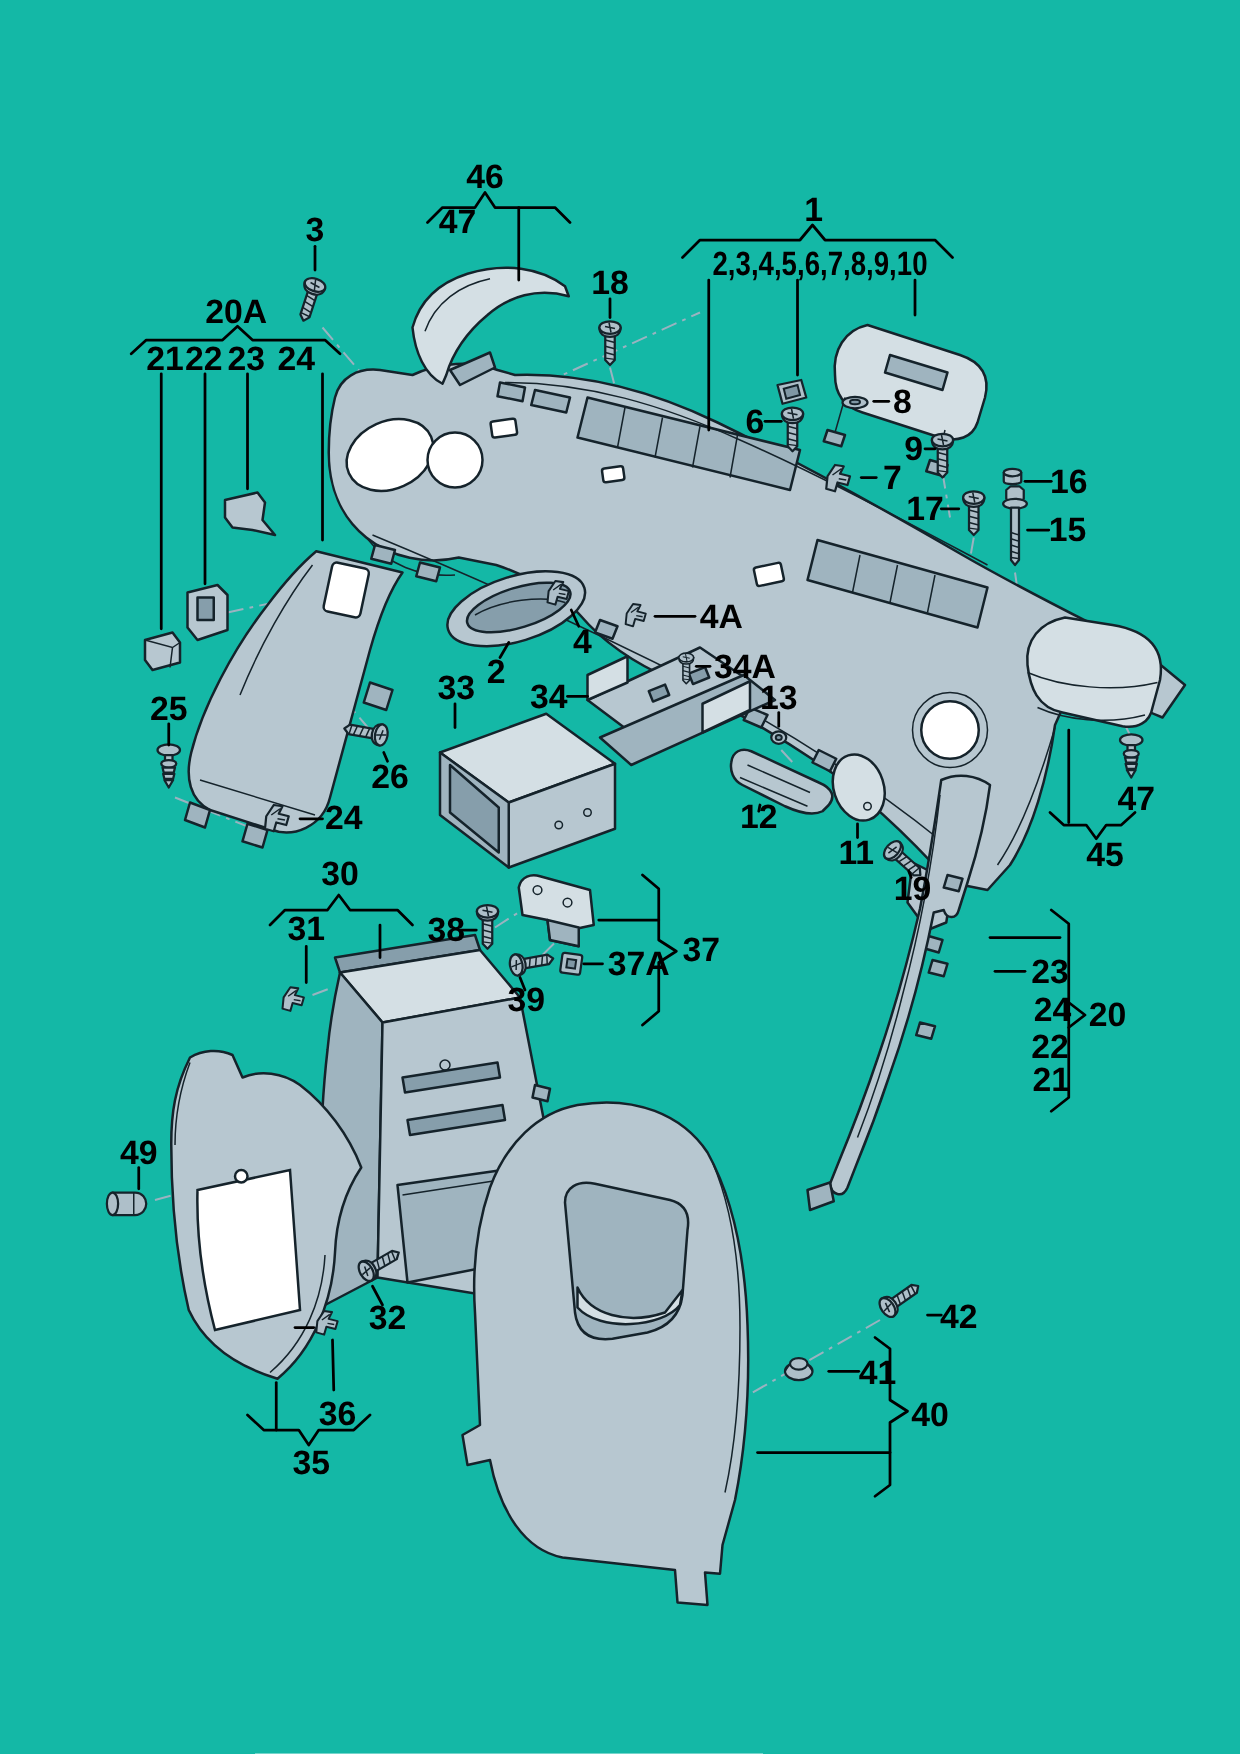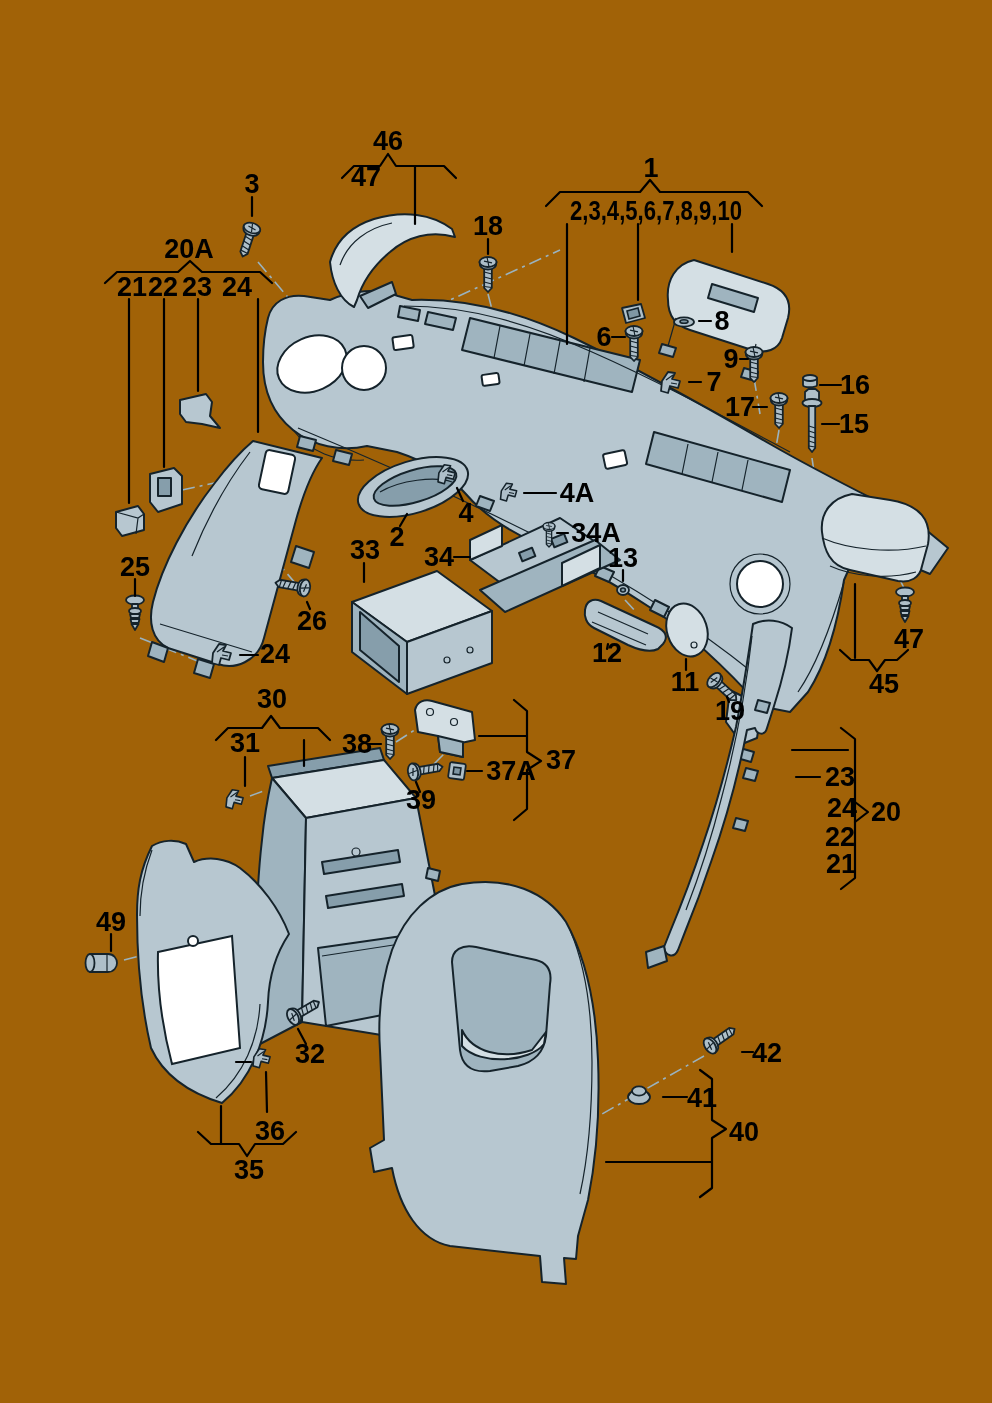--- a/index.html
+++ b/index.html
@@ -1,16 +1,16 @@
 <!DOCTYPE html>
 <html><head>
 <meta charset="utf-8">
 <style>
   html,body{margin:0;padding:0;background:#fff;}
-  #stage{position:relative;width:992px;height:1403px;background:#a16207;overflow:hidden;
+  #stage{position:relative;width:992px;height:1403px;background:#14b8a6;overflow:hidden;
          font-family:"Liberation Sans",sans-serif;}
   svg{position:absolute;left:0;top:0;}
   .lbl{font:bold 27px "Liberation Sans",sans-serif;fill:#000;text-anchor:middle;}
   .ldr{stroke:#000;stroke-width:2.2;fill:none;stroke-linecap:round;stroke-linejoin:round;}
   .dash{stroke:#9ab3c0;stroke-width:1.6;fill:none;stroke-dasharray:13 5 3 5;}
   .p  {fill:#b7c7d0;stroke:#15232b;stroke-width:2;stroke-linejoin:round;}
   .pl {fill:#d4dfe4;stroke:#15232b;stroke-width:2;stroke-linejoin:round;}
   .pm {fill:#9fb4bf;stroke:#15232b;stroke-width:2;stroke-linejoin:round;}
   .pd {fill:#869eab;stroke:#15232b;stroke-width:2;stroke-linejoin:round;}
   .pw {fill:#ffffff;stroke:#15232b;stroke-width:2;}

